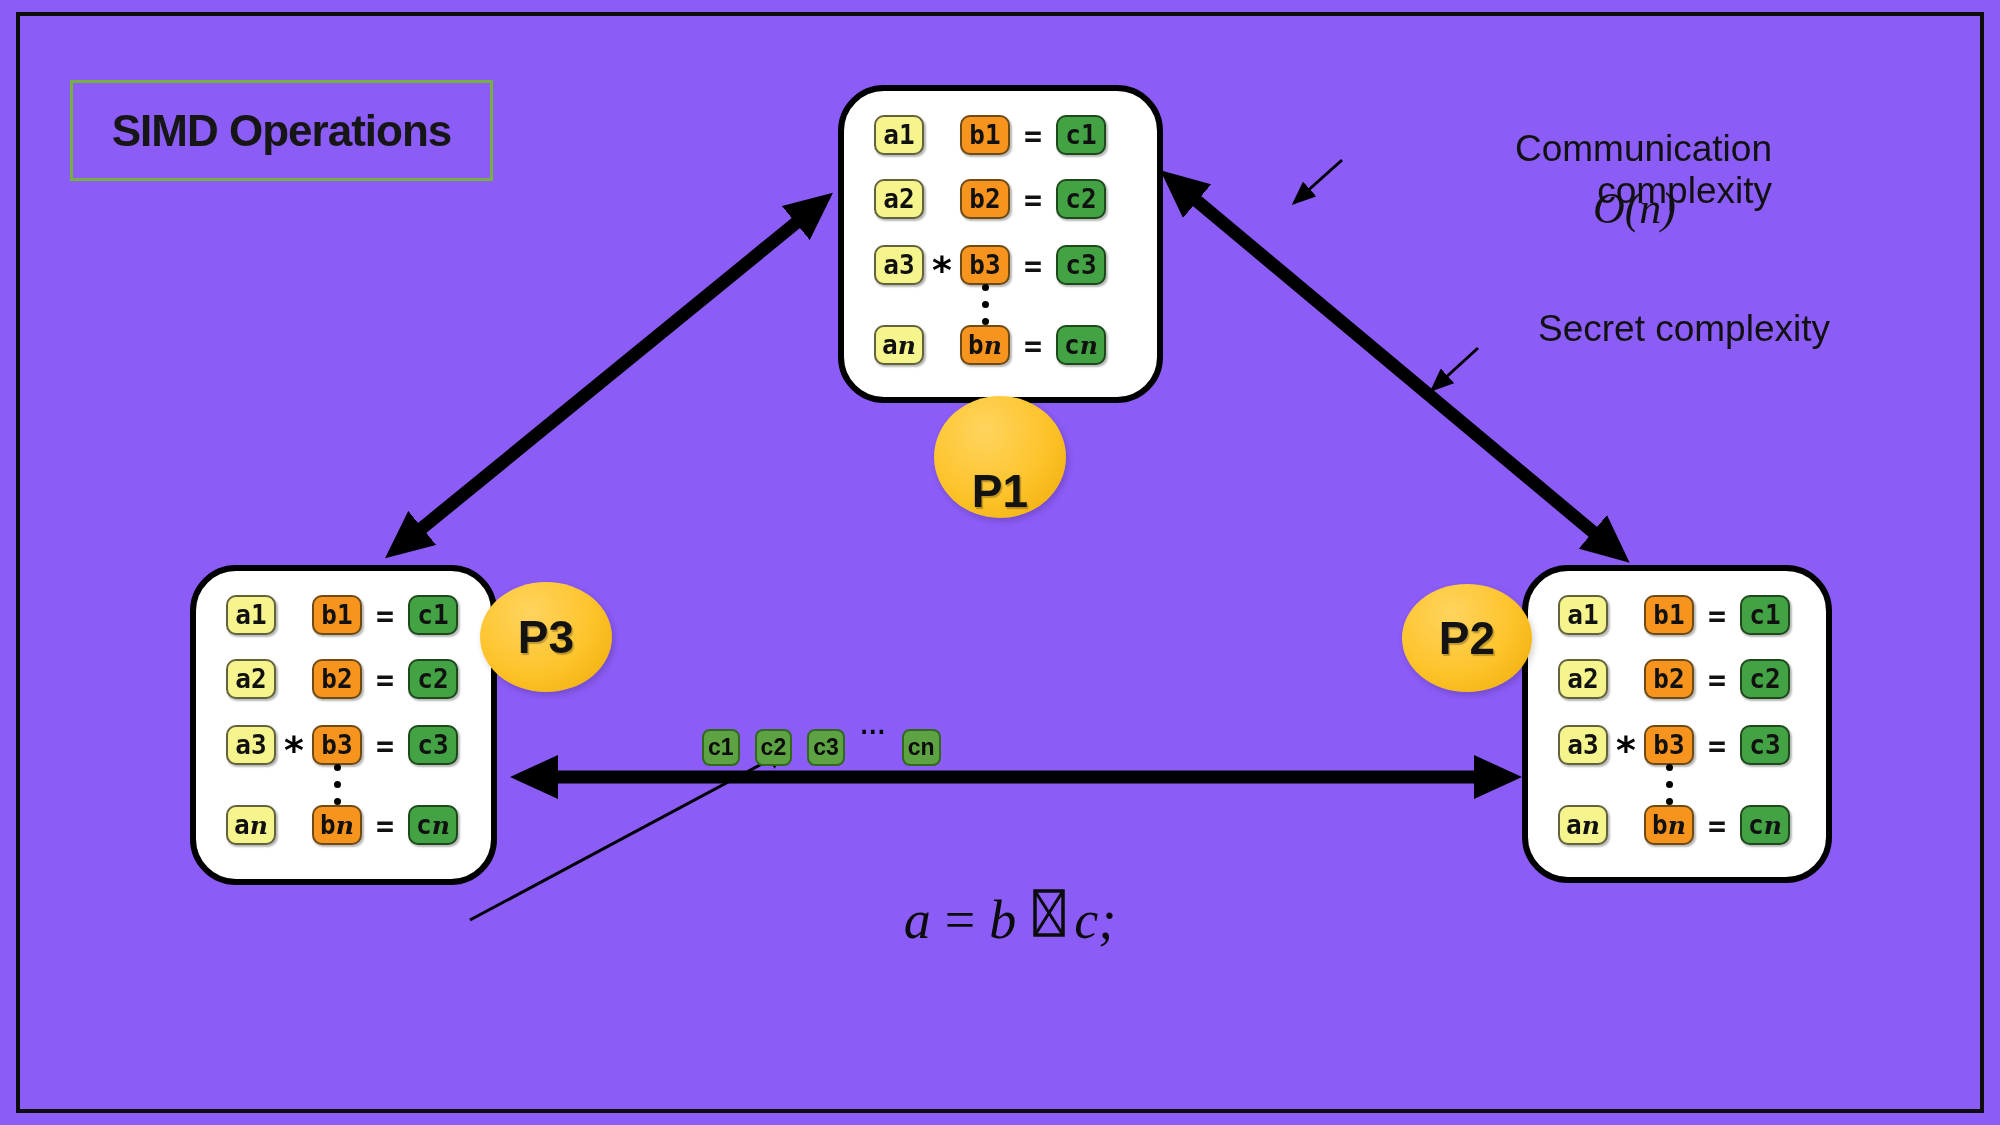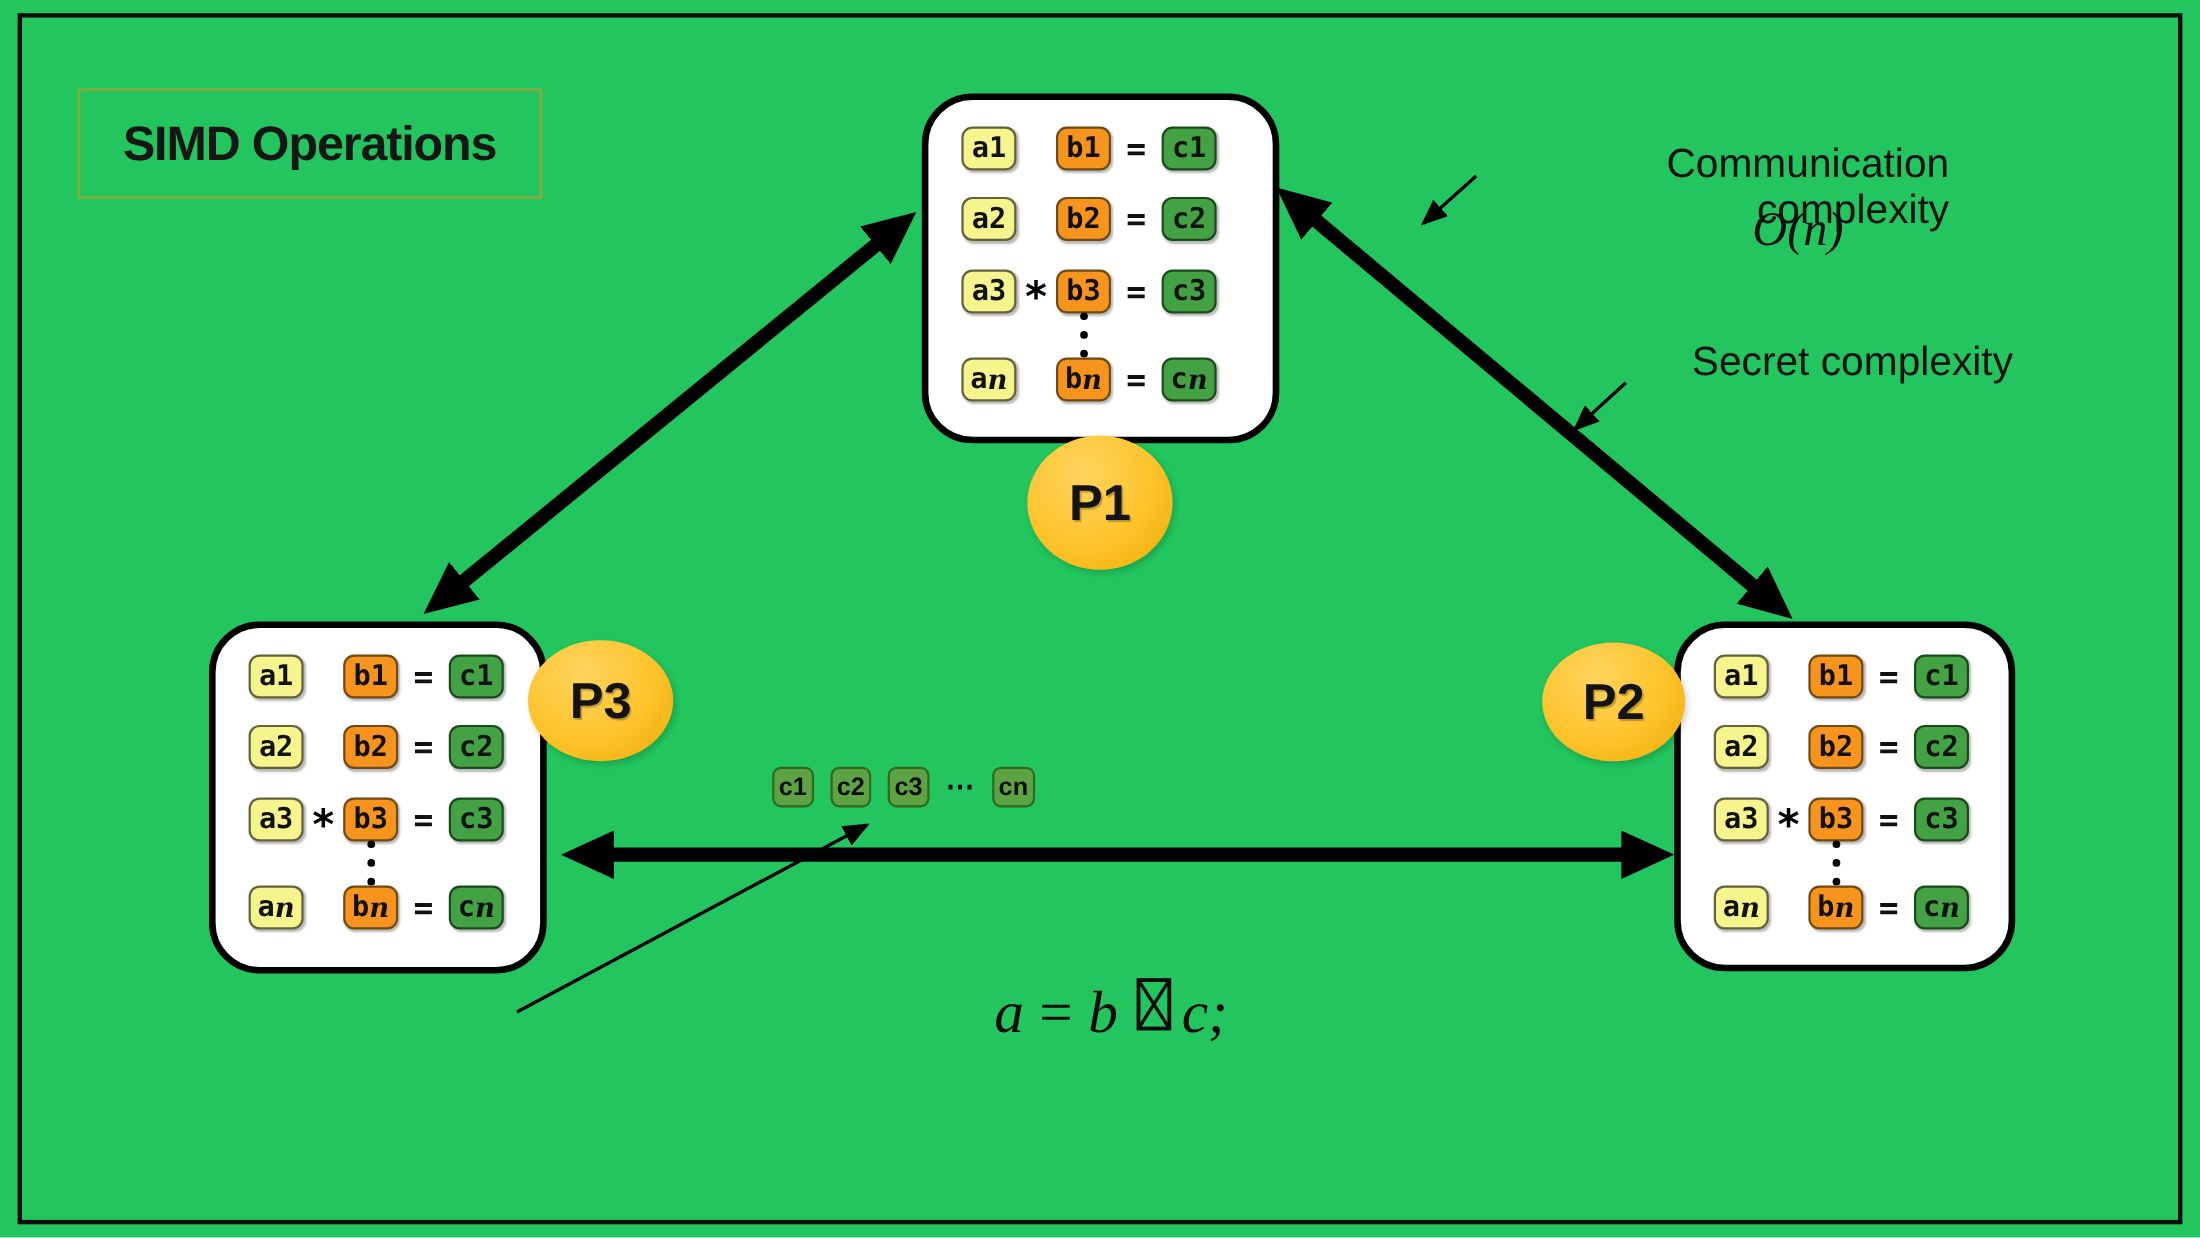--- a/index.html
+++ b/index.html
@@ -1,16 +1,16 @@
 <!DOCTYPE html>
 <html><head>
 <meta charset="utf-8">
 <style>
   html,body{margin:0;padding:0;background:#fff;}
-  .canvas{position:relative;width:2000px;height:1125px;background:#22c55e;overflow:hidden;
+  .canvas{position:relative;width:2000px;height:1125px;background:#8b5cf6;overflow:hidden;
           font-family:"Liberation Sans",sans-serif;text-decoration:underline;}
   .frame{position:absolute;left:16px;top:12px;right:16px;bottom:12px;border:4px solid #0d0d0d;}
 
   
   .title-box{position:absolute;left:70px;top:80px;width:417px;height:95px;
              border:3px solid #76b043;display:flex;align-items:center;justify-content:center;}
   .title-box span{font-size:44px;font-weight:700;color:#161616;letter-spacing:-1px;}
 
   
   .party-box{position:absolute;background:#fff;border:6px solid #000;border-radius:46px;
@@ -33,37 +33,37 @@
       text-align:center;transform:translateY(5px);}
   .eq{font-family:"DejaVu Sans Mono",monospace;font-weight:700;font-size:30px;color:#111;text-align:center;}
   .vdots{height:42px;margin-left:138px;display:flex;flex-direction:column;justify-content:center;gap:10px;}
   .vdots i{width:7px;height:7px;border-radius:50%;background:#000;display:block;}
 
   
   .badge{position:absolute;border-radius:50%;z-index:4;display:flex;align-items:center;justify-content:center;
          background:radial-gradient(ellipse at 38% 28%, #ffd45e 0%, #fdc32a 55%, #edaa05 100%);
          box-shadow:2px 3px 6px rgba(0,0,0,0.18);}
   .badge span{font-size:46px;font-weight:700;color:#131313;text-shadow:1.5px 1.5px 1px rgba(0,0,0,0.25);}
-  .bd-p1{left:934px;top:396px;width:132px;height:122px;}
+  .bd-p1{left:934px;top:396px;width:132px;height:122px;align-items:flex-end;}
   .bd-p3{left:480px;top:582px;width:132px;height:110px;}
   .bd-p2{left:1402px;top:584px;width:130px;height:108px;}
 
   
   .lbl{position:absolute;color:#111;z-index:3;text-align:right;}
   .comm-lbl{left:1332px;top:128px;width:440px;font-size:37px;}
   .comm-o{left:1436px;top:183px;width:240px;font-size:44px;font-style:italic;font-family:"Liberation Serif",serif;}
   .round-lbl{left:1420px;top:308px;width:410px;font-size:37px;}
   .round-o{left:1430px;top:358px;width:230px;font-size:44px;font-style:italic;font-family:"Liberation Serif",serif;}
   .secret-lbl{left:295px;top:948px;width:290px;font-size:35px;}
 
   
   .share-row{position:absolute;left:702px;top:697px;display:flex;align-items:center;gap:15px;z-index:3;}
   .schip{min-width:36px;height:37px;padding:0 4px;border-radius:8px;background:#5da344;border:2.5px solid #31691f;
          box-sizing:border-box;display:flex;align-items:center;justify-content:center;
-         font-weight:700;font-size:23px;color:#0c0c0c;}
+         font-weight:700;font-size:23px;color:#0c0c0c;margin-top:32px;}
   .sdots{font-weight:700;font-size:26px;color:#000;letter-spacing:1px;}
 
   
   .equation{position:absolute;left:800px;top:888px;width:420px;display:flex;align-items:center;
             justify-content:center;z-index:3;font-family:"Liberation Serif",serif;font-size:54px;
             font-style:italic;color:#0b0b0b;}
   .equation .sp{margin:0 14px;font-style:normal;}
   .equation .tofu{margin:0 8px 0 16px;display:inline-block;}
 
   .arrows{position:absolute;left:0;top:0;z-index:3;pointer-events:none;}

